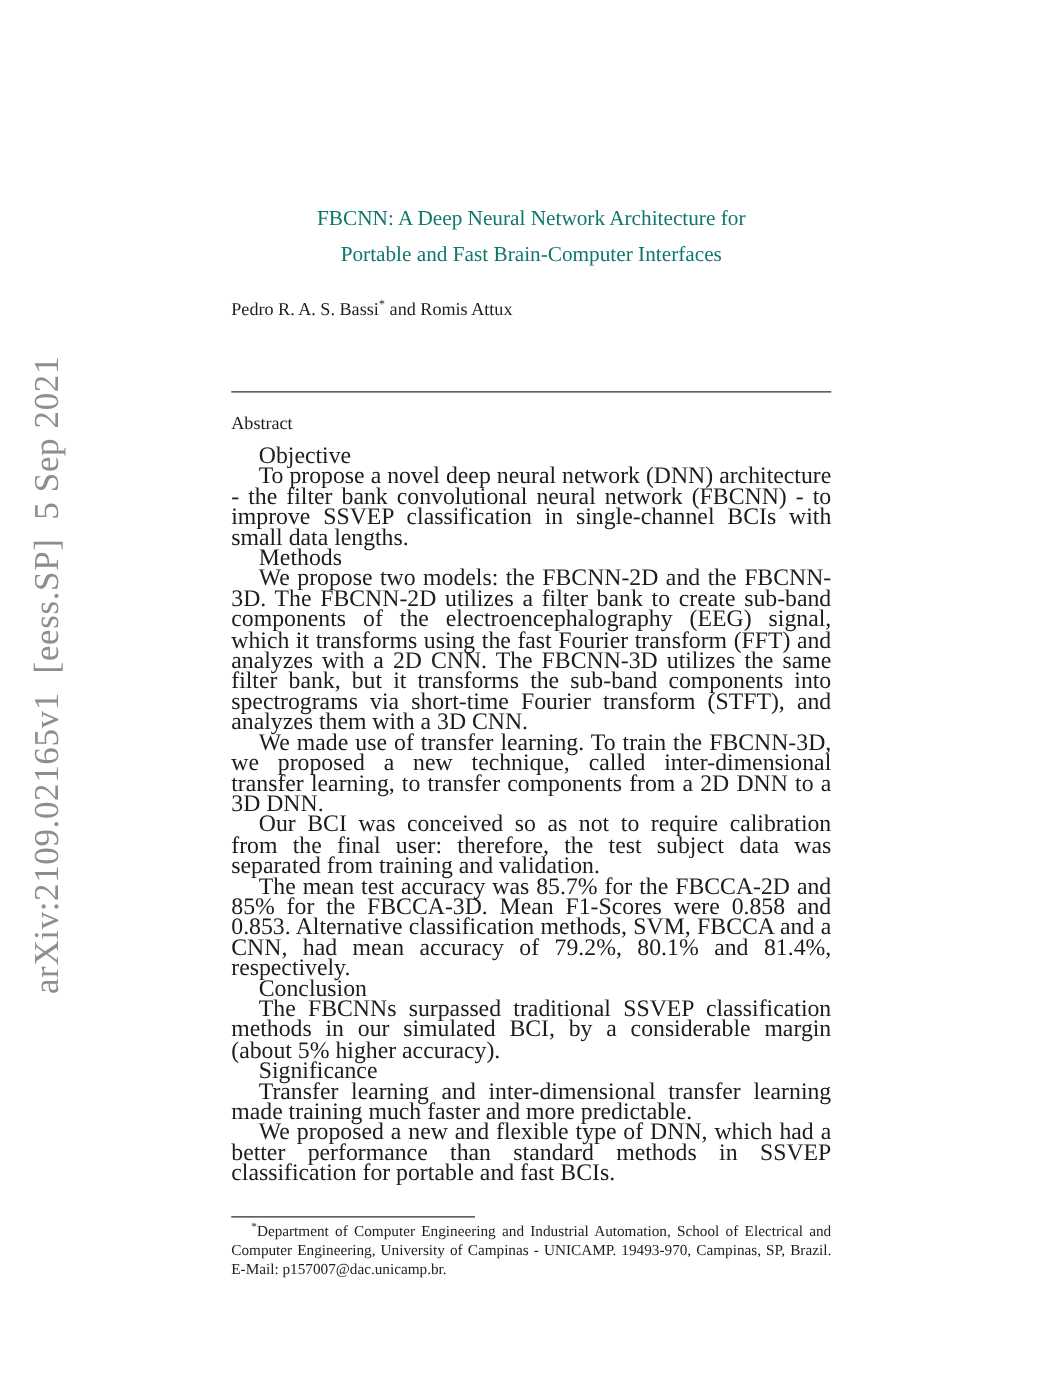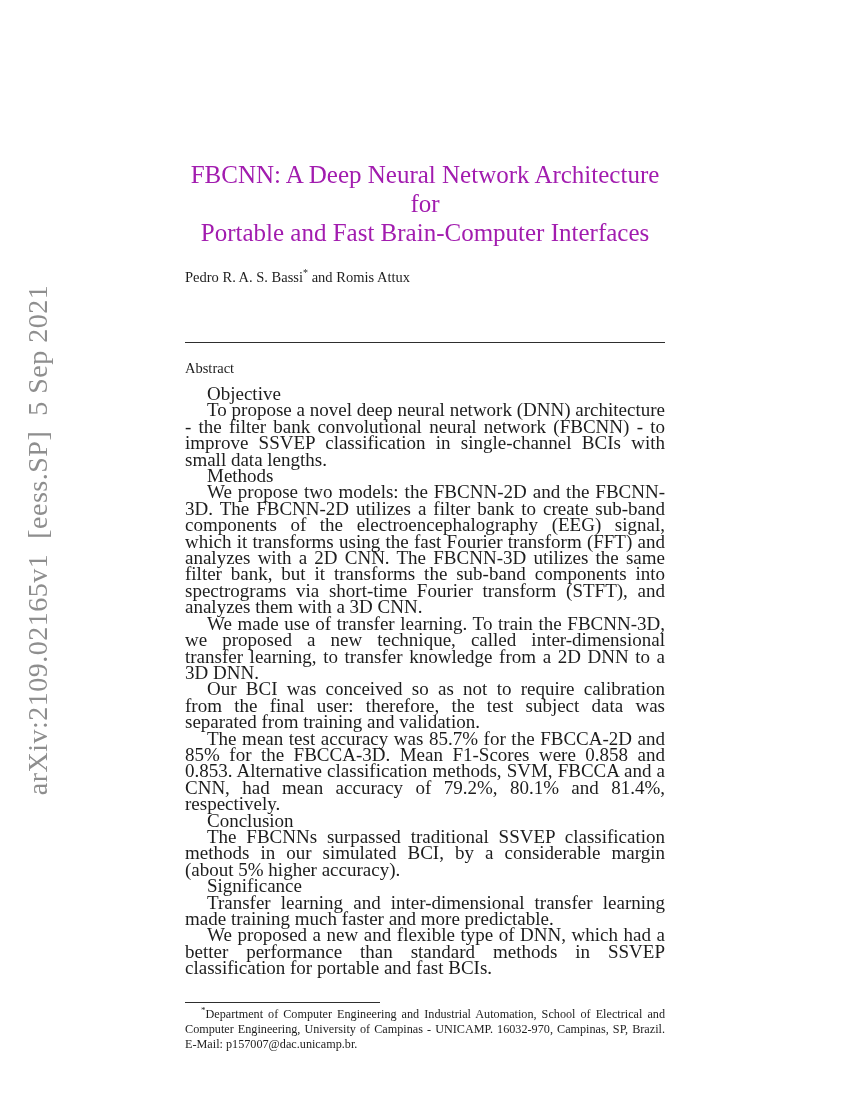--- a/index.html
+++ b/index.html
@@ -28,25 +28,25 @@
     letter-spacing: 0.5px;
   }
   .content {
     position: absolute;
     left: 185px;
     top: 0;
     width: 480px;
   }
   .title {
     margin: 160px 0 0 0;
-    font-size: 25px;
+    font-size: 17px;
     font-weight: normal;
     text-align: center;
     line-height: 29px;
-    color: #a21caf;
+    color: #0f766e;
   }
   .authors {
     margin: 22px 0 0 0;
     font-size: 14.5px;
   }
   .authors sup {
     font-size: 10px;
     line-height: 0;
     vertical-align: super;
   }
@@ -111,29 +111,29 @@
 
     <hr class="abstract-rule">
 
     <div class="abstract-heading">Abstract</div>
 
     <div class="abstract-body">
       <p>Objective</p>
       <p>To propose a novel deep neural network (DNN) architecture - the filter bank convolutional neural network (FBCNN) - to improve SSVEP classification in single-channel BCIs with small data lengths.</p>
       <p>Methods</p>
       <p>We propose two models: the FBCNN-2D and the FBCNN-3D. The FBCNN-2D utilizes a filter bank to create sub-band components of the electroencephalography (EEG) signal, which it transforms using the fast Fourier transform (FFT) and analyzes with a 2D CNN. The FBCNN-3D utilizes the same filter bank, but it transforms the sub-band components into spectrograms via short-time Fourier transform (STFT), and analyzes them with a 3D CNN.</p>
-      <p>We made use of transfer learning. To train the FBCNN-3D, we proposed a new technique, called inter-dimensional transfer learning, to transfer knowledge from a 2D DNN to a 3D DNN.</p>
+      <p>We made use of transfer learning. To train the FBCNN-3D, we proposed a new technique, called inter-dimensional transfer learning, to transfer components from a 2D DNN to a 3D DNN.</p>
       <p>Our BCI was conceived so as not to require calibration from the final user: therefore, the test subject data was separated from training and validation.</p>
       <p>The mean test accuracy was 85.7% for the FBCCA-2D and 85% for the FBCCA-3D. Mean F1-Scores were 0.858 and 0.853. Alternative classification methods, SVM, FBCCA and a CNN, had mean accuracy of 79.2%, 80.1% and 81.4%, respectively.</p>
       <p>Conclusion</p>
       <p>The FBCNNs surpassed traditional SSVEP classification methods in our simulated BCI, by a considerable margin (about 5% higher accuracy).</p>
       <p>Significance</p>
       <p>Transfer learning and inter-dimensional transfer learning made training much faster and more predictable.</p>
       <p>We proposed a new and flexible type of DNN, which had a better performance than standard methods in SSVEP classification for portable and fast BCIs.</p>
     </div>
 
     <div class="footnote">
       <hr class="footnote-rule">
-      <p class="fn"><sup>*</sup><span>Department of Computer Engineering and Industrial Automation, School of Electrical and Computer Engineering, University of Campinas - UNICAMP. 16032-970, Campinas, SP, Brazil. E-Mail: p157007@dac.unicamp.br.</span></p>
+      <p class="fn"><sup>*</sup><span>Department of Computer Engineering and Industrial Automation, School of Electrical and Computer Engineering, University of Campinas - UNICAMP. 19493-970, Campinas, SP, Brazil. E-Mail: p157007@dac.unicamp.br.</span></p>
     </div>
 
   </div>
 </div>
 
 </body></html>

